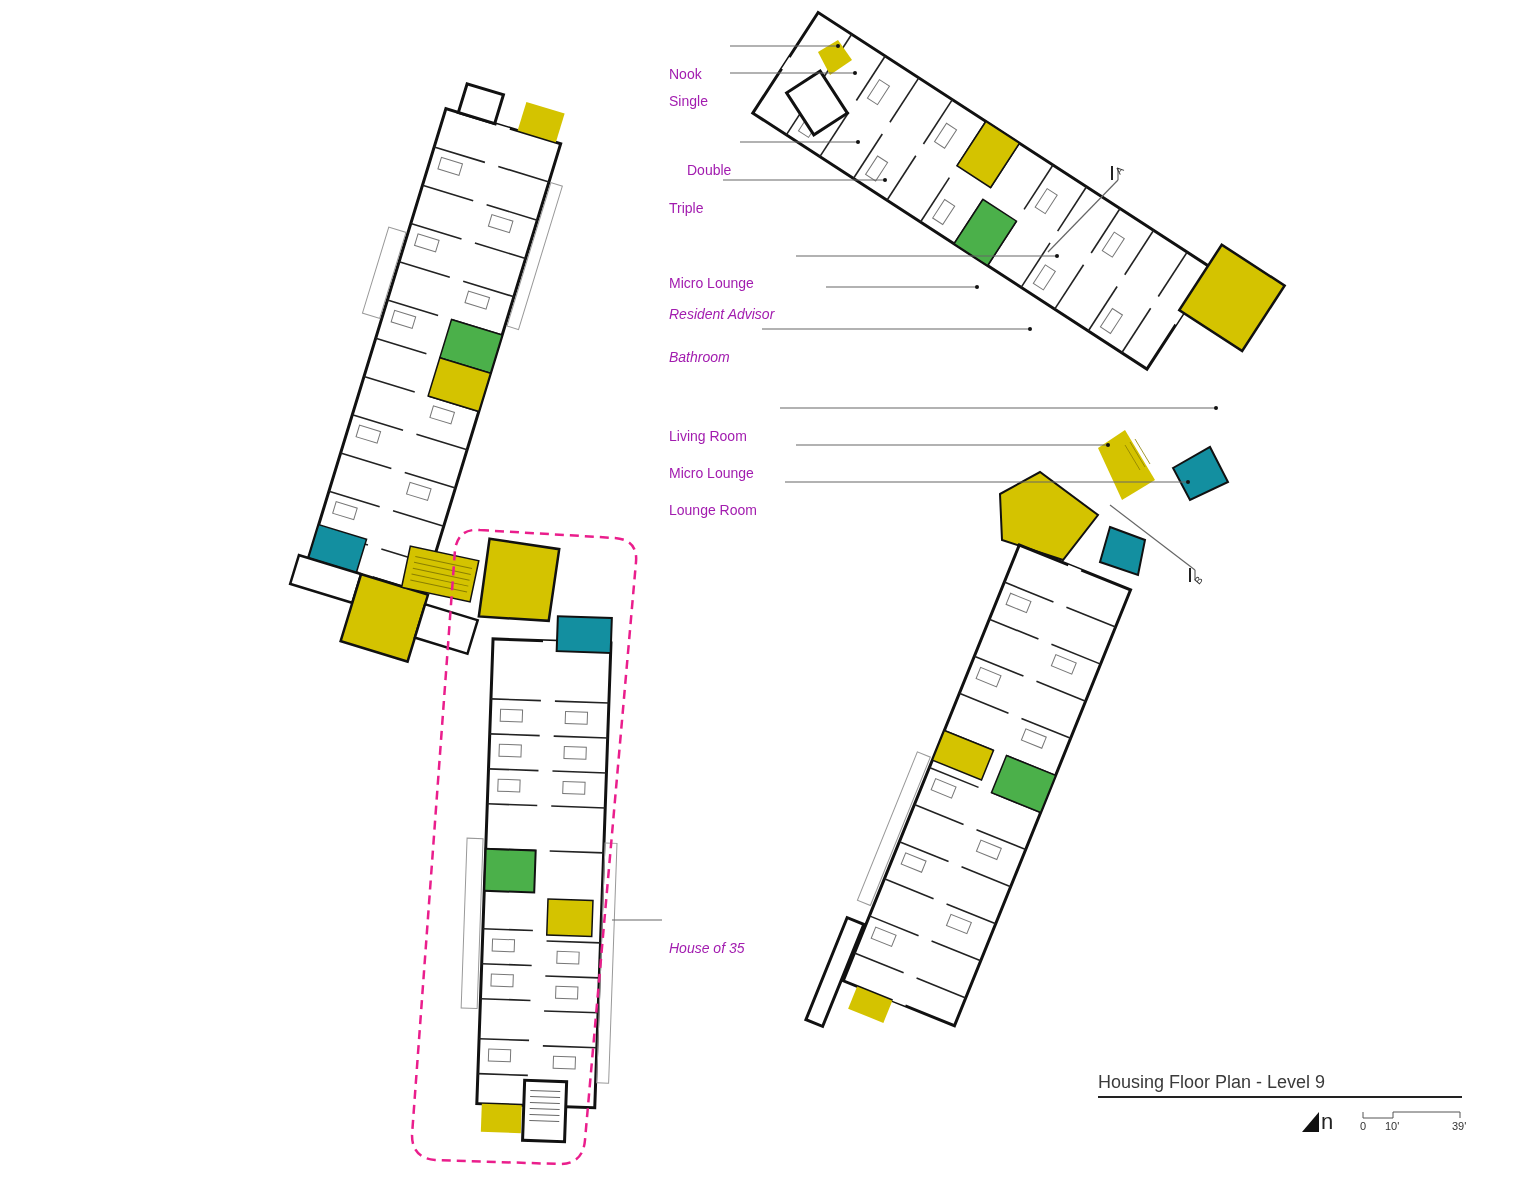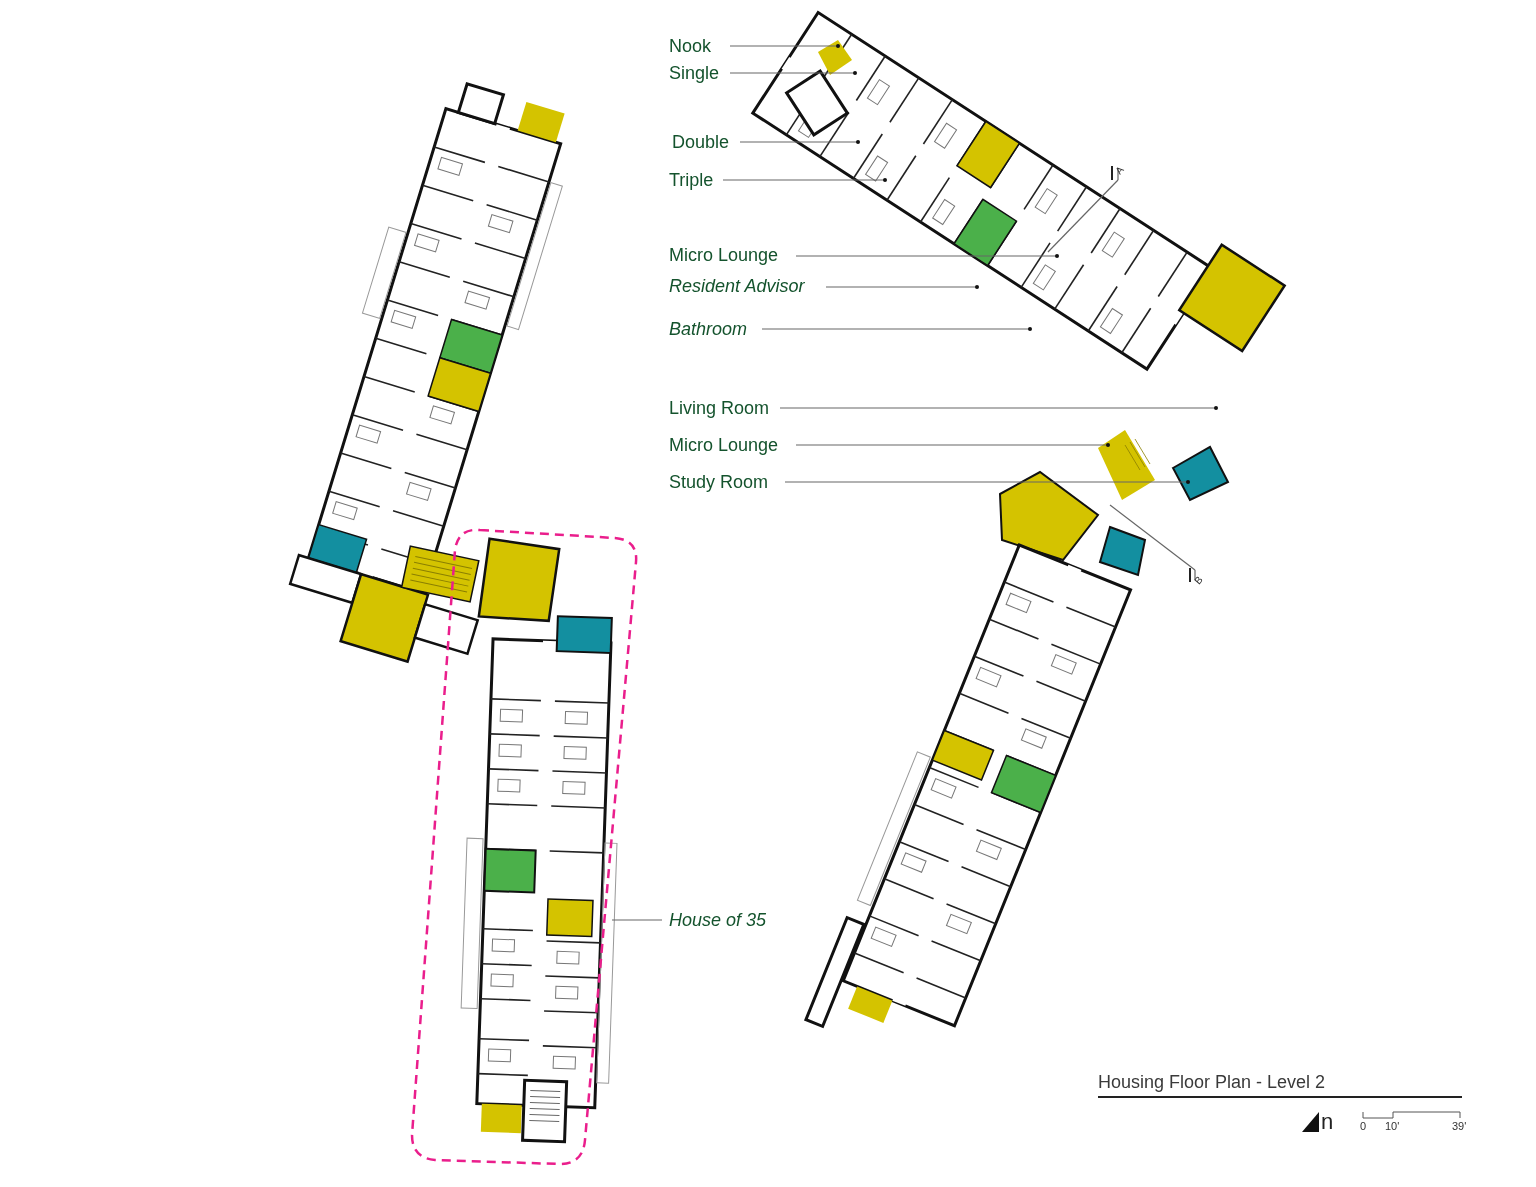--- a/index.html
+++ b/index.html
@@ -1,18 +1,18 @@
 <!DOCTYPE html>
 <html><head>
 <meta charset="utf-8">
 <style>
   html, body { margin:0; padding:0; background:#ffffff; }
   body { width:1536px; height:1187px; position:relative; overflow:hidden; font-family:"Liberation Sans", sans-serif; }
   #plan { position:absolute; left:0; top:0; width:1536px; height:1187px; }
-  .lbl { position:absolute; font-size:18px; color:#14532d; white-space:nowrap; line-height:20px; }
+  .lbl { position:absolute; font-size:14px; color:#a21caf; white-space:nowrap; line-height:20px;margin-top:28px; }
   .title { position:absolute; left:1098px; top:1072px; font-size:18px; color:#3a3a3a; }
   .title-rule { position:absolute; left:1098px; top:1096px; width:364px; height:2px; background:#222; }
   .north { position:absolute; left:1302px; top:1112px; }
   .north-n { position:absolute; left:1321px; top:1109px; font-size:22px; color:#222; }
   .scale { position:absolute; left:1360px; top:1110px; width:110px; height:24px; }
   .scale-t { position:absolute; font-size:11px; color:#333; top:1120px; }
 </style>
 </head>
 <body>
 
@@ -276,31 +276,31 @@
       <circle cx="1216" cy="408" r="2"></circle>
     <circle cx="1108" cy="445" r="2"></circle>
       <circle cx="1188" cy="482" r="2"></circle>
   </g>
   <text x="1120" y="175" font-family="Liberation Sans, sans-serif" font-size="10" fill="#333" transform="rotate(-50 1120 175)">A</text>
   <text x="1199" y="585" font-family="Liberation Sans, sans-serif" font-size="10" fill="#333" transform="rotate(-50 1199 585)">B</text>
 </svg>
 
 <div class="lbl" style="left:669px;top:36px;">Nook</div>
 <div class="lbl" style="left:669px;top:63px;">Single</div>
-<div class="lbl" style="left:672px;top:132px;">Double</div>
+<div class="lbl" style="left:687px;top:132px;">Double</div>
 <div class="lbl" style="left:669px;top:170px;">Triple</div>
 <div class="lbl" style="left:669px;top:245px;">Micro Lounge</div>
 <div class="lbl" style="left:669px;top:276px;font-style:italic;">Resident Advisor</div>
 <div class="lbl" style="left:669px;top:319px;font-style:italic;">Bathroom</div>
 <div class="lbl" style="left:669px;top:398px;">Living Room</div>
 <div class="lbl" style="left:669px;top:435px;">Micro Lounge</div>
-<div class="lbl" style="left:669px;top:472px;">Study Room</div>
+<div class="lbl" style="left:669px;top:472px;">Lounge Room</div>
 <div class="lbl" style="left:669px;top:910px;font-style:italic;">House of 35</div>
 
-<div class="title">Housing Floor Plan - Level 2</div>
+<div class="title">Housing Floor Plan - Level 9</div>
 <div class="title-rule"></div>
 
 <svg class="north" width="18" height="20">
   <polygon points="17,0 17,20 0,20" fill="#111"></polygon>
 </svg>
 <div class="north-n">n</div>
 
 <svg class="scale" width="110" height="24">
   <polyline points="3,2 3,8 33,8 33,2 100,2 100,8" fill="none" stroke="#555" stroke-width="1"></polyline>
 </svg>

